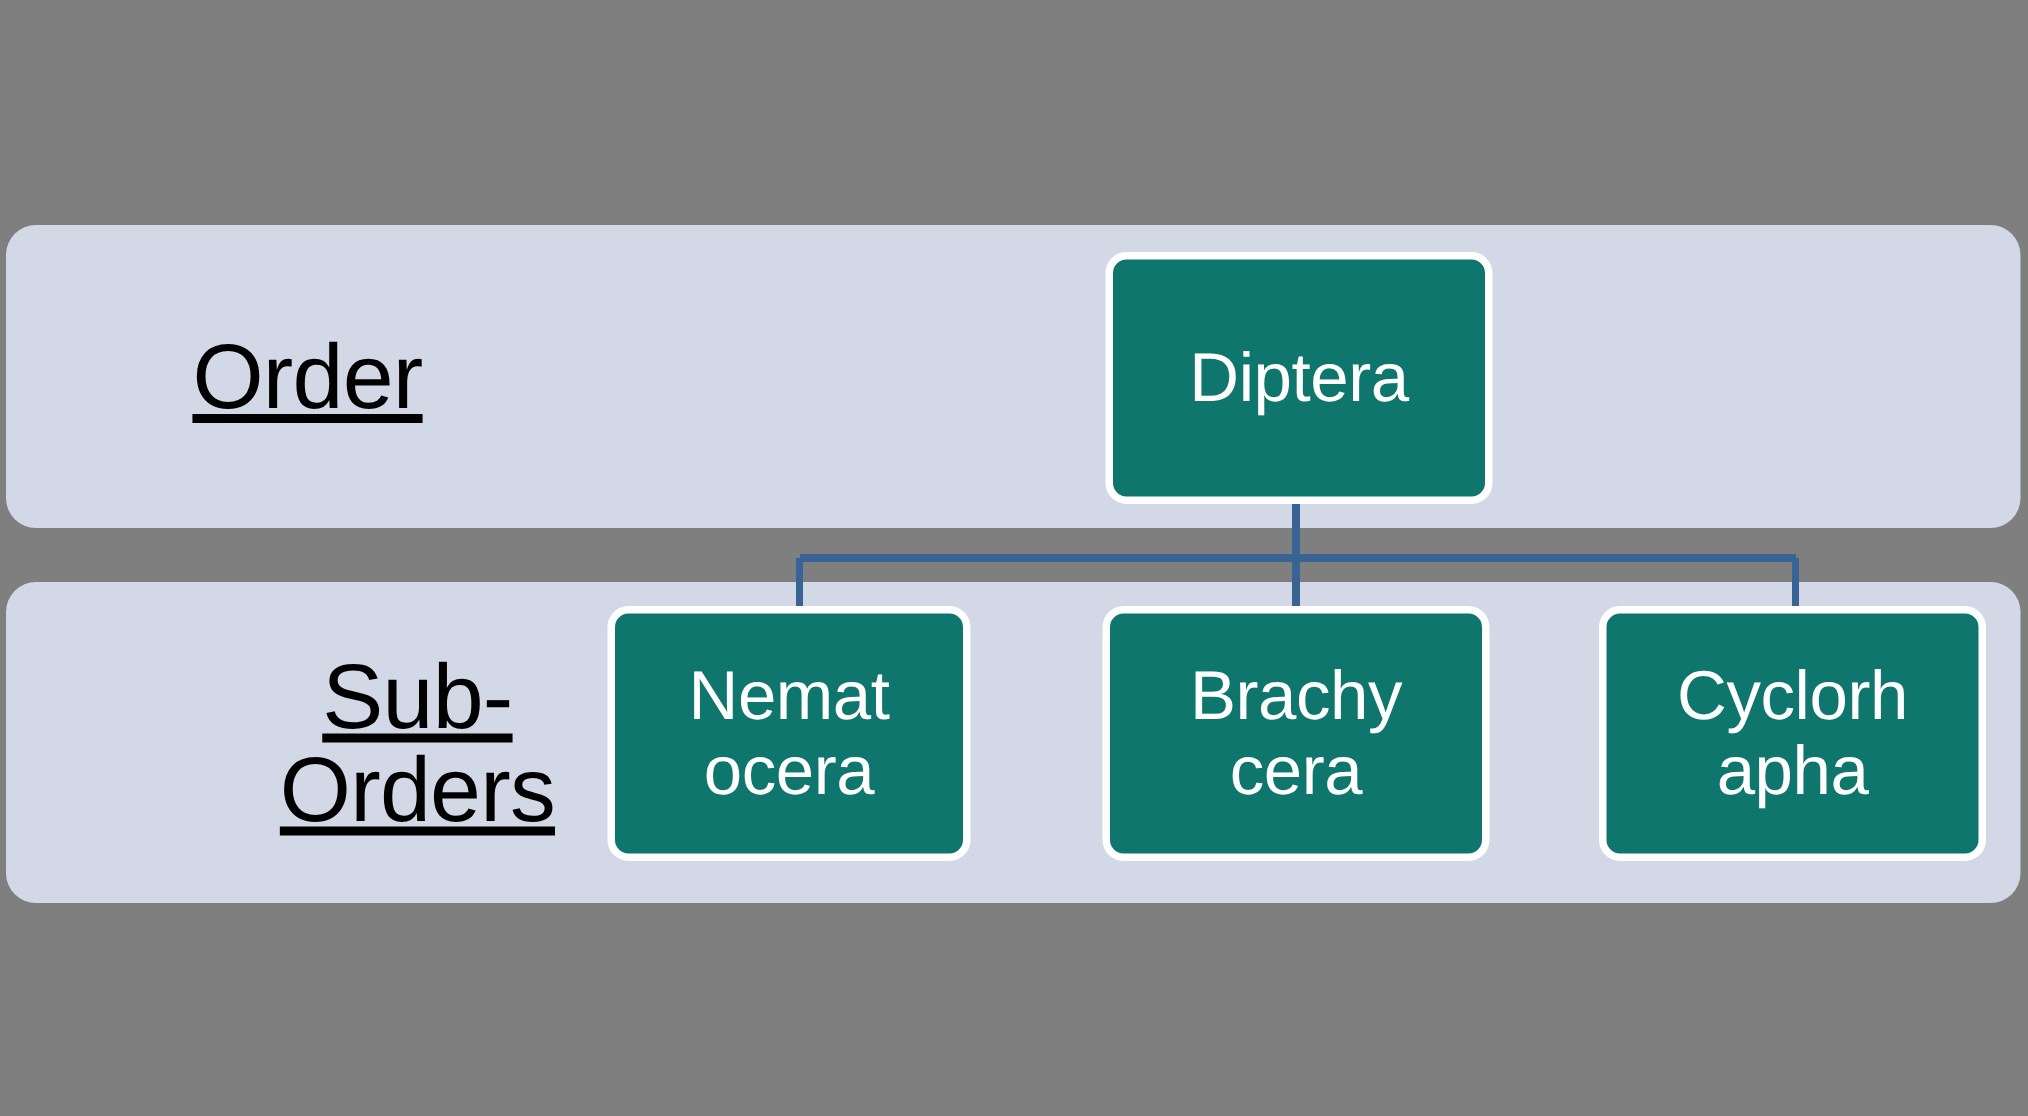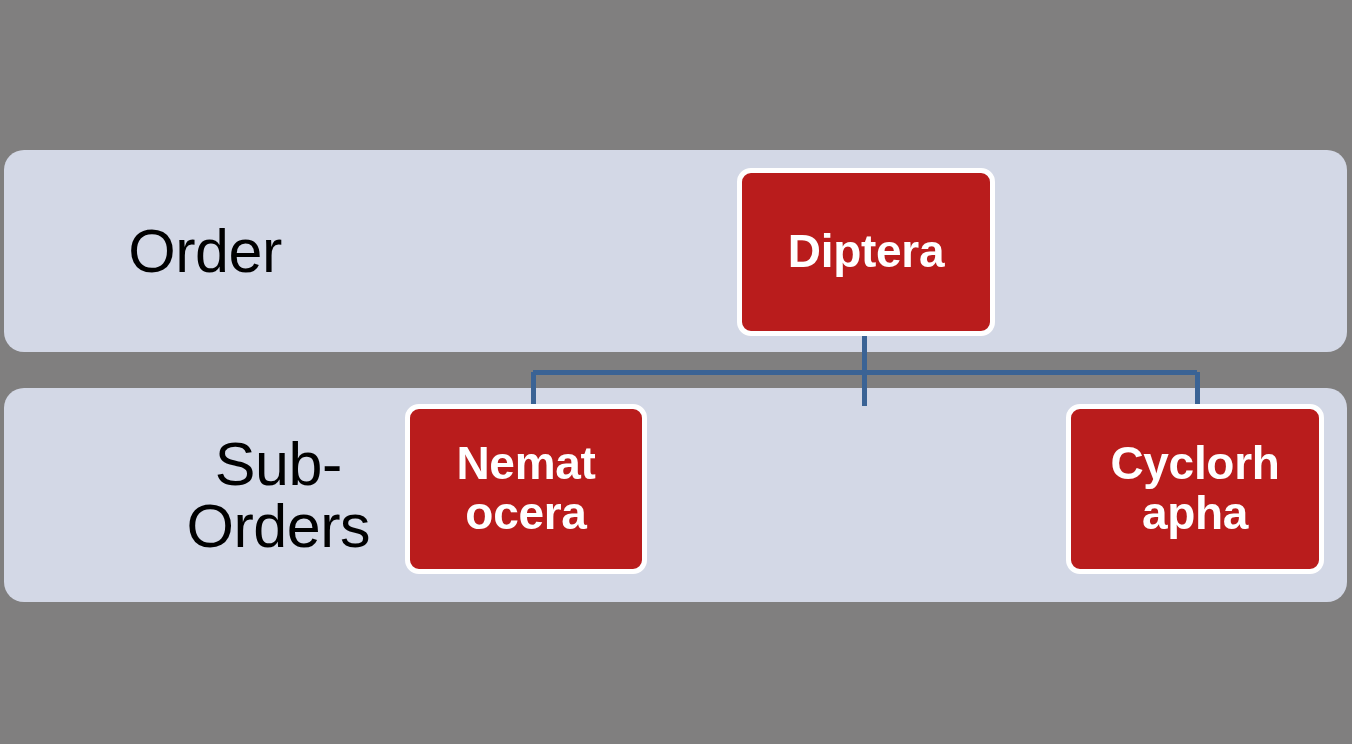--- a/index.html
+++ b/index.html
@@ -42,20 +42,21 @@
 
   .rank-label {
     position: absolute;
     color: #000000;
     font-size: 61px;
     line-height: 1.02;
     font-weight: 400;
     text-align: center;
     white-space: pre-line;
     letter-spacing: -0.5px;
+    text-decoration: underline;
   }
   #label-order {
     left: 40px;
     top: 150px;
     width: 330px;
     height: 202px;
     display: flex;
     align-items: center;
     justify-content: center;
   }
@@ -74,32 +75,32 @@
     position: absolute;
     left: 0;
     top: 0;
     width: 1352px;
     height: 744px;
   }
 
   
   .node {
     position: absolute;
-    background: #b91c1c;
+    background: #0f766e;
     border: 5px solid #ffffff;
     border-radius: 14px;
     box-sizing: border-box;
     display: flex;
     align-items: center;
     justify-content: center;
     text-align: center;
     color: #ffffff;
     font-size: 46px;
     line-height: 1.08;
-    font-weight: 700;
+    font-weight: 400;
     white-space: pre-line;
     letter-spacing: -0.3px;
   }
   #node-diptera {
     left: 737px;
     top: 168px;
     width: 258px;
     height: 168px;
   }
   #node-nematocera {
@@ -148,19 +149,23 @@
 
   <div class="node" id="node-diptera">
     <span>Diptera</span>
   </div>
 
   <div class="node" id="node-nematocera">
     <span>Nemat
 ocera</span>
   </div>
 
+  <div class="node" id="node-brachycera">
+    <span>Brachy
+cera</span>
+  </div>
 
   <div class="node" id="node-cyclorhapha">
     <span>Cyclorh
 apha</span>
   </div>
 
 </div>
 
 </body></html>

